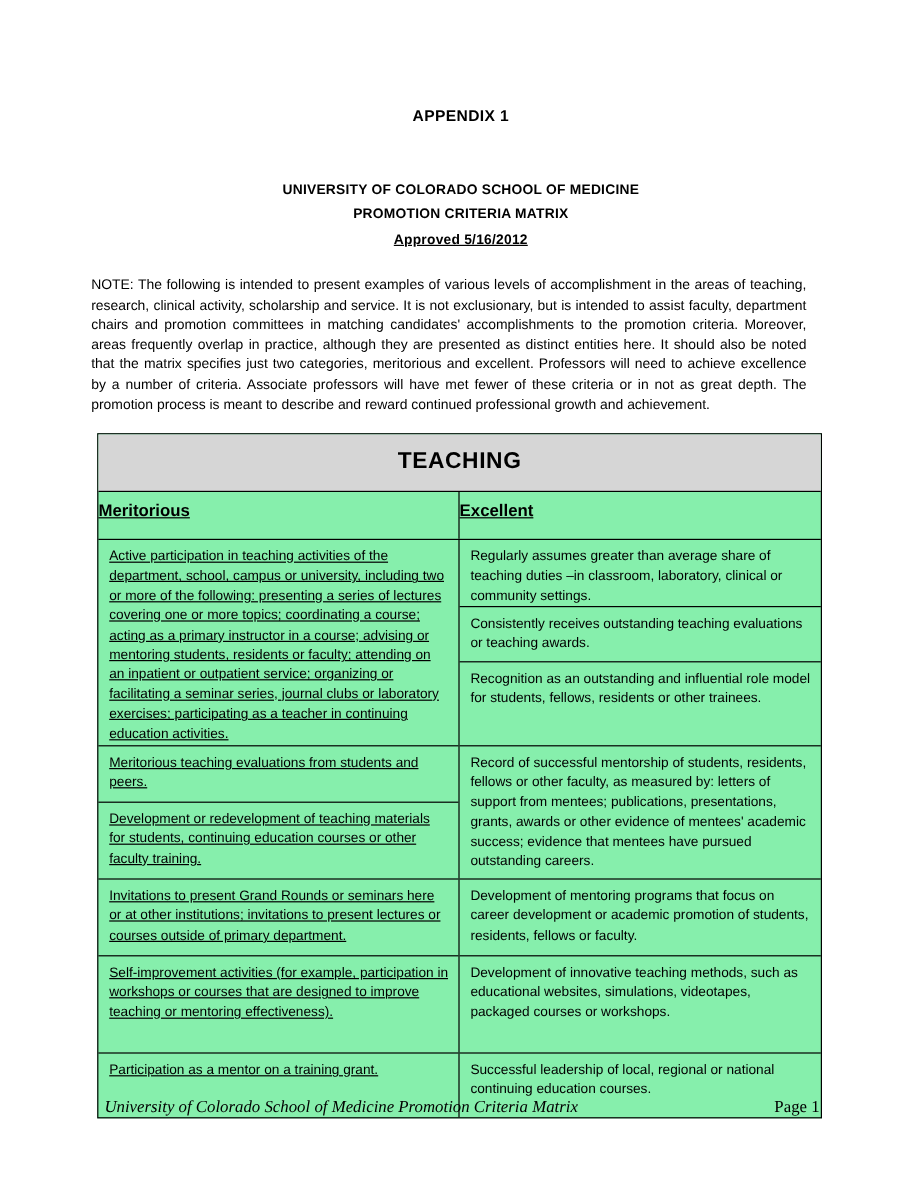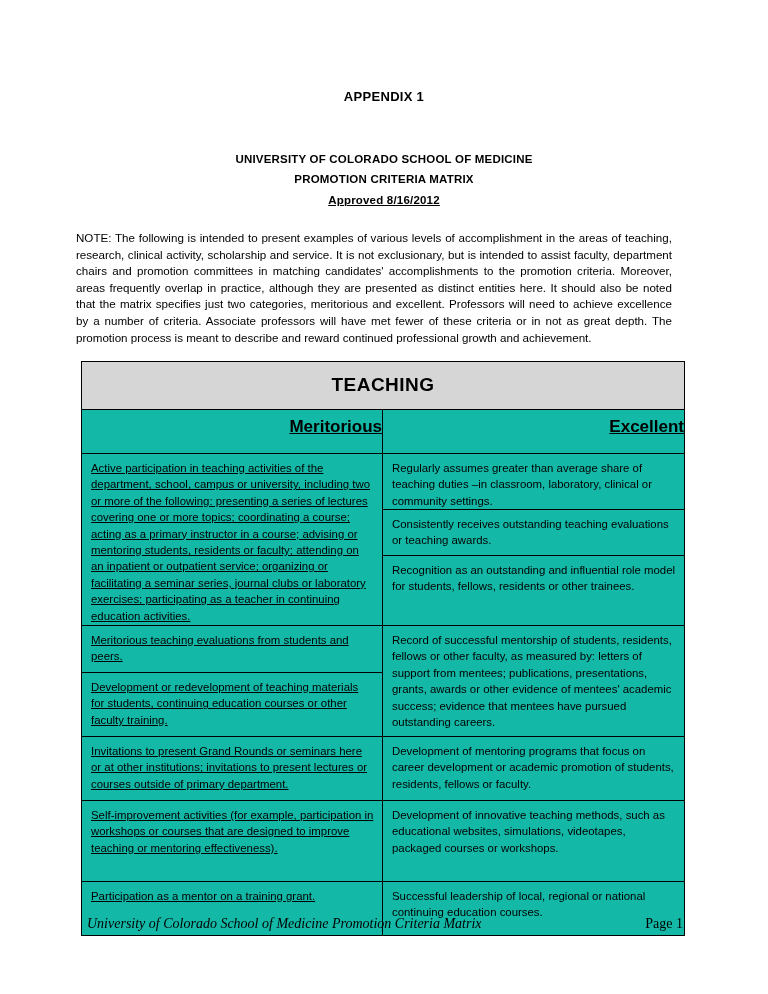--- a/index.html
+++ b/index.html
@@ -62,40 +62,40 @@
     text-align: justify;
   }
 
   
   .matrix {
     position: absolute;
     left: 81px; top: 361px;
     width: 604px;
     border: 1px solid #000;
     box-sizing: border-box;
-    background: #14b8a6;
+    background: #86efac;
   }
   .matrix-title {
     background: #d6d6d6;
     text-align: center;
     font-size: 19px;
     font-weight: bold;
     letter-spacing: 0.5px;
     padding: 12px 0 13px 0;
     border-bottom: 1px solid #000;
   }
   .col-heads {
     display: flex;
     border-bottom: 1px solid #000;
   }
   .col-head {
     flex: 0 0 50%;
     box-sizing: border-box;
-    text-align: right;
-    font-size: 17px;
+    text-align: left;
+    font-size: 14px;
     font-weight: bold;
     padding: 7px 0 16px 0;
   }
   .col-head span { text-decoration: underline; }
   .col-head.left { border-right: 1px solid #000; }
 
   .cols {
     display: flex;
     align-items: stretch;
   }
@@ -151,21 +151,21 @@
 <body>
 
 <div class="page">
 
   <div class="appendix-title">APPENDIX 1</div>
 
   <div class="org-block">
     <div class="org-line">UNIVERSITY OF COLORADO SCHOOL OF MEDICINE</div>
     <div class="org-line">PROMOTION CRITERIA MATRIX</div>
     <div class="org-line approved">
-      <span>Approved 8/16/2012</span>
+      <span>Approved 5/16/2012</span>
     </div>
   </div>
 
   <div class="note">NOTE:  The following is intended to present examples of various levels of accomplishment in the areas of teaching, research, clinical activity, scholarship and service.  It is not exclusionary, but is intended to assist faculty, department chairs and promotion committees in matching candidates' accomplishments to the promotion criteria.  Moreover, areas frequently overlap in practice, although they are presented as distinct entities here.  It should also be noted that the matrix specifies just two categories, meritorious and excellent.  Professors will need to achieve excellence by a number of criteria.  Associate professors will have met fewer of these criteria or in not as great depth.  The promotion process is meant to describe and reward continued professional growth and achievement.</div>
 
   <div class="matrix">
 
     <div class="matrix-title">TEACHING</div>
 
     <div class="col-heads">

